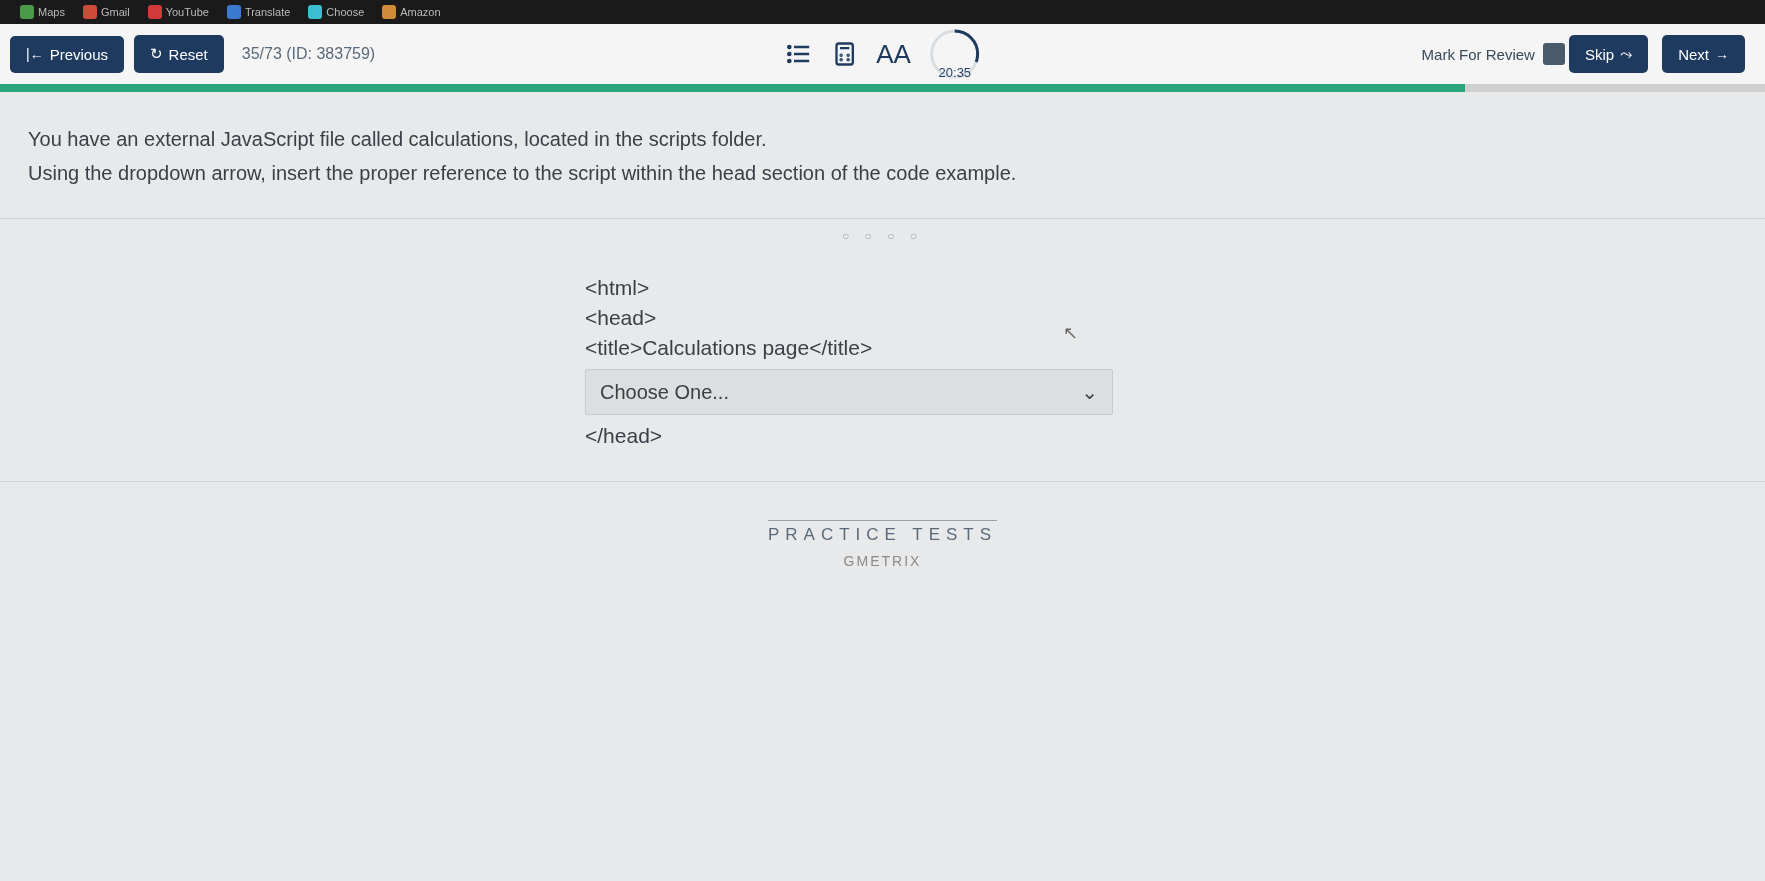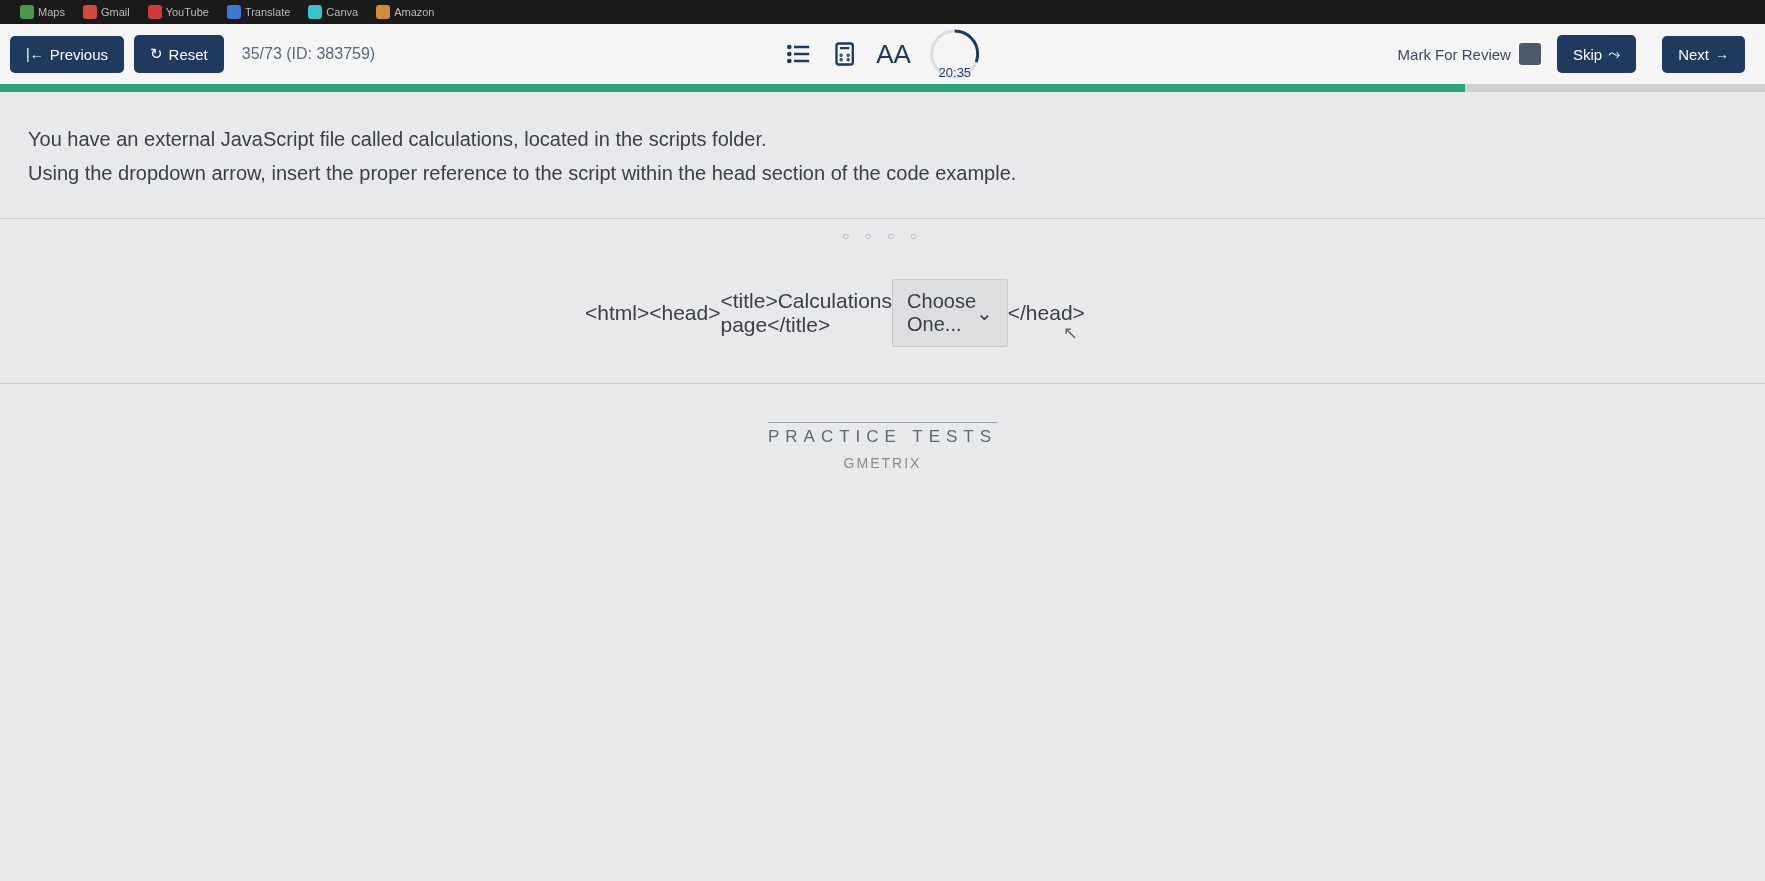--- a/index.html
+++ b/index.html
@@ -83,22 +83,21 @@
   justify-content: center;
   font-size: 14px;
   color: #1e3a5f;
   position: relative;
 }
 .timer-circle svg { position: absolute; top: 0; left: 0; }
 .timer-text { position: relative; z-index: 1; font-size: 13px; }
 .right-tools {
   margin-left: auto;
   display: flex;
-  align-items: center;
-  gap: 16px;
+  gap: 4px;
 }
 .mark-review {
   display: flex;
   align-items: center;
   gap: 8px;
   color: #3a4a5a;
   font-size: 15px;
   cursor: pointer;
 }
 .mark-box {
@@ -129,22 +128,22 @@
 }
 .dots {
   text-align: center;
   color: #9aa0a6;
   font-size: 12px;
   letter-spacing: 6px;
   padding: 10px 0;
 }
 .code-area {
   display: flex;
-  flex-direction: row;
-  align-items: center;
+  flex-direction: column;
+  align-items: flex-start;
   padding: 20px 0 30px 0;
   margin-left: 585px;
   width: 460px;
 }
 .code-line {
   font-family: "Segoe UI", Arial, sans-serif;
   font-size: 21px;
   color: #3a4048;
   padding: 3px 0;
 }
@@ -218,21 +217,21 @@
   <div class="bookmark">
       <span class="bicon" style="background:#d03a3a"></span>
       <span>YouTube</span>
     </div>
   <div class="bookmark">
       <span class="bicon" style="background:#3a7ad0"></span>
       <span>Translate</span>
     </div>
   <div class="bookmark">
       <span class="bicon" style="background:#3ac0d0"></span>
-      <span>Canva</span>
+      <span>Choose</span>
     </div>
   <div class="bookmark">
       <span class="bicon" style="background:#d08a3a"></span>
       <span>Amazon</span>
     </div>
 </div>
 
 <div class="toolbar">
   <button class="btn">
     <span class="arrow">|←</span>

